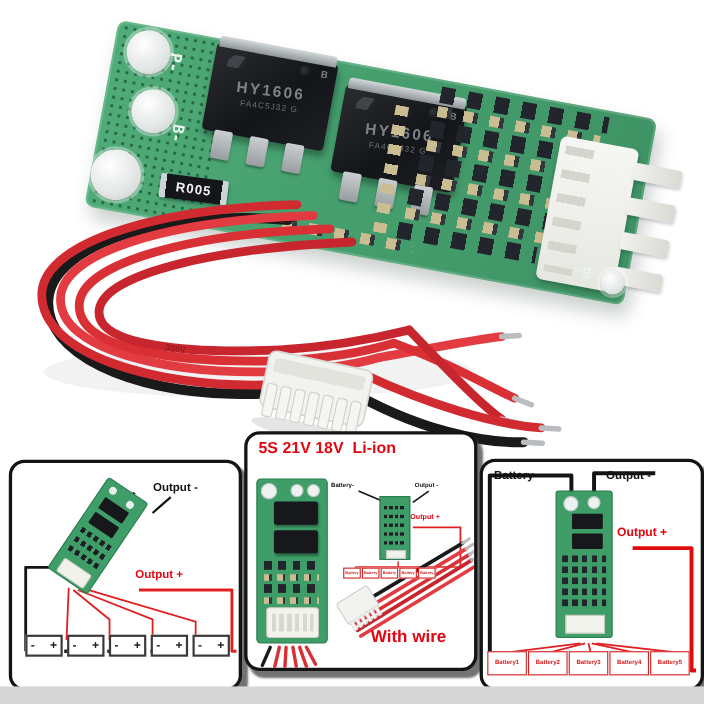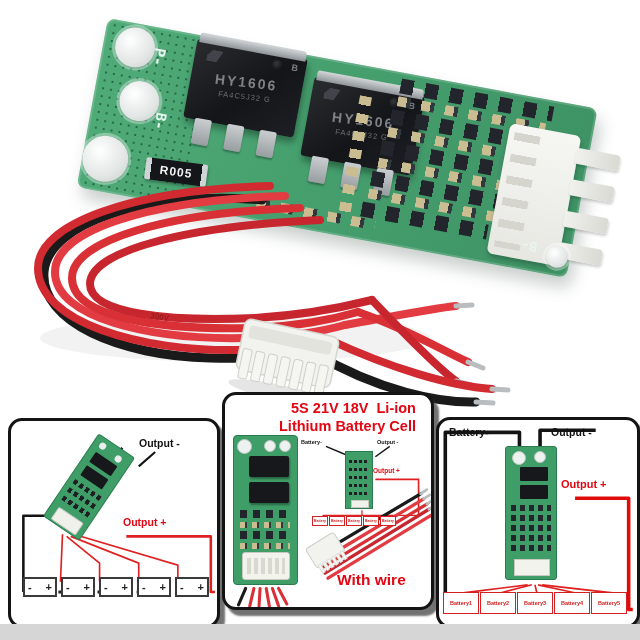--- a/index.html
+++ b/index.html
@@ -316,21 +316,20 @@
           <rect x="12" y="20" width="3" height="9" fill="#f5f5f2" stroke="#d0d0ca" stroke-width="0.6"></rect>
           <rect x="17" y="20" width="3" height="9" fill="#f5f5f2" stroke="#d0d0ca" stroke-width="0.6"></rect>
           <rect x="22" y="20" width="3" height="9" fill="#f5f5f2" stroke="#d0d0ca" stroke-width="0.6"></rect>
           <rect x="27" y="20" width="3" height="9" fill="#f5f5f2" stroke="#d0d0ca" stroke-width="0.6"></rect>
         </g>
       </g>
     </svg>
 
     <div class="ptitle">
       <span class="t1">5S 21V 18V  Li-ion</span>
-      <span class="t2">Lithium Battery Cell</span>
     </div>
 
     <div class="midboard">
       <div class="bpad" style="left:3px;top:3px;width:13px;height:13px;"></div>
       <div class="bpad" style="left:30px;top:4px;width:10px;height:10px;"></div>
       <div class="bpad" style="left:45px;top:4px;width:10px;height:10px;"></div>
       <div class="bchip" style="top:20px;"></div>
       <div class="bchip" style="top:46px;"></div>
       <div class="brow" style="top:74px;"></div>
       <div class="brow-alt" style="top:86px;"></div>

